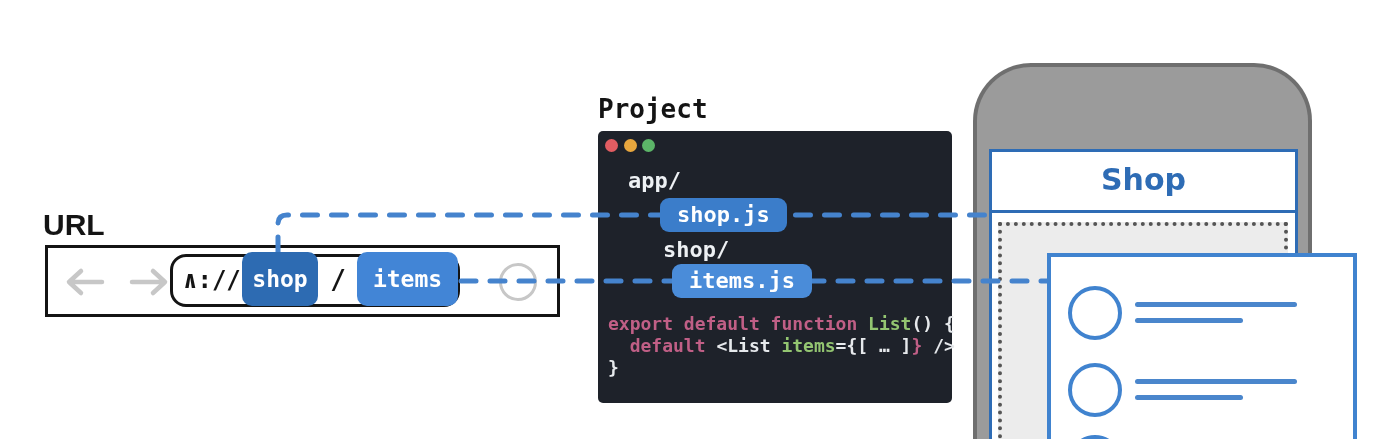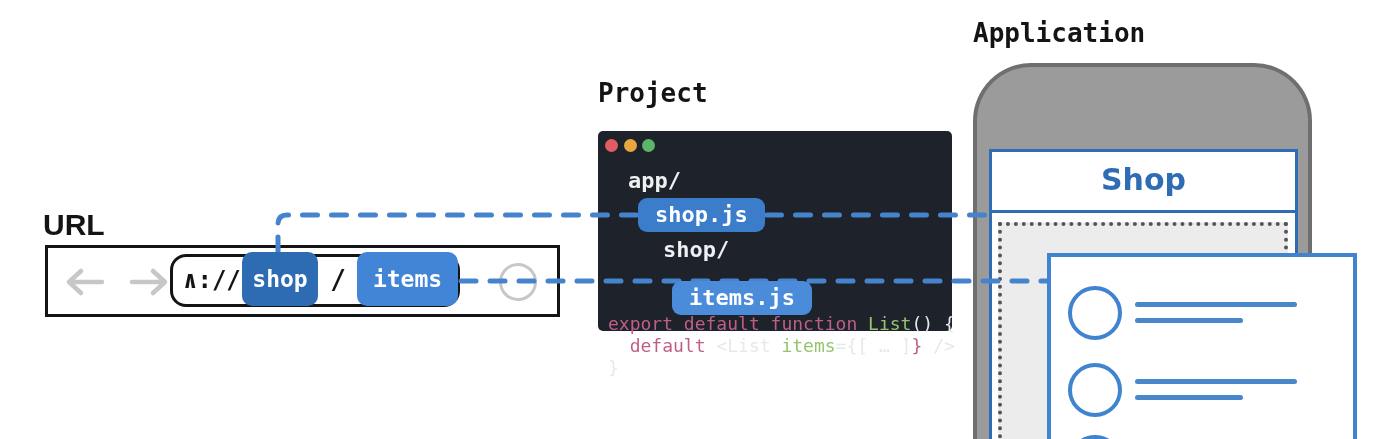--- a/index.html
+++ b/index.html
@@ -4,21 +4,21 @@
 <style>
   * { margin:0; padding:0; box-sizing:border-box; }
   html,body { background:#ffffff; }
   .canvas{
     position:relative; width:1400px; height:439px; overflow:hidden;
     background:#ffffff; font-family:"DejaVu Sans Mono", monospace;
   }
   
   .sec-label{ position:absolute; font-weight:bold; color:#141414; }
   .url-label{ left:43px; top:208px; font-size:30px; font-family:"Liberation Sans",sans-serif; letter-spacing:0px; }
-  .project-label{ left:598px; top:78px; font-size:26px; }
+  .project-label{ left:598px; top:94px; font-size:26px; }
   .application-label{ left:973px; top:18px; font-size:26px; }
 
   
   .browser-bar{ position:absolute; left:45px; top:245px; width:515px; height:72px;
     border:3.5px solid #141414; background:#fff; }
   .nav-arrow{ position:absolute; top:262px; }
   .back-arrow{ left:62px; } .fwd-arrow{ left:126px; }
   .address-field{ position:absolute; left:170px; top:254px; width:290px; height:53px;
     border:3.5px solid #141414; border-radius:16px; background:#fff; }
   .protocol{ position:absolute; left:183px; top:254px; height:53px; line-height:53px;
@@ -26,35 +26,35 @@
   .url-badge{ position:absolute; top:252px; height:54px; border-radius:10px; z-index:10;
     color:#fff; font-weight:bold; font-size:23px; text-align:center; line-height:54px; }
   .badge-shop{ left:242px; width:76px; background:#2d6bb2; }
   .badge-items{ left:357px; width:101px; background:#4285d6; }
   .path-slash{ position:absolute; left:322px; top:254px; width:32px; height:53px; line-height:53px;
     text-align:center; font-size:26px; font-weight:bold; color:#141414; z-index:10; }
   .refresh-circle{ position:absolute; left:499px; top:263px; width:38px; height:38px;
     border:3.5px solid #c7c7c7; border-radius:50%; background:#fff; }
 
   
-  .editor{ position:absolute; left:598px; top:131px; width:354px; height:200px;
+  .editor{ position:absolute; left:598px; top:131px; width:354px; height:272px;
     background:#1e222a; border-radius:5px; }
   .tlight{ position:absolute; width:13px; height:13px; border-radius:50%; top:8px; }
   .tl-close{ left:7px;  background:#e25d62; }
   .tl-min{   left:26px; background:#e8a73e; }
   .tl-max{   left:44px; background:#5cb568; }
   .tree-row{ position:absolute; color:#eef1f4; font-size:22px; font-weight:600; white-space:pre; }
   .row-app{   left:30px; top:37px; }
   .row-shopd{ left:65px; top:106px;text-align:right; }
   .file-badge{ position:absolute; height:34px; line-height:34px; border-radius:9px; z-index:10;
     color:#fff; font-size:22px; font-weight:bold; padding:0 17px; white-space:pre; }
-  .fb-shopjs{ left:40px; top:67px;  background:#3b7dca; }
-  .fb-itemsjs{ left:74px; top:150px; background:#4a8cd9; }
+  .fb-shopjs{ left:62px; top:67px;  background:#3b7dca; }
+  .fb-itemsjs{ left:74px; top:133px; background:#4a8cd9; }
   .code{ position:absolute; left:10px; top:182px; font-size:18px; line-height:22px;
-    font-weight:400; white-space:pre; color:#e6e9ec; }
+    font-weight:700; white-space:pre; color:#e6e9ec; }
   .tok-k{ color:#c05f86; } .tok-g{ color:#93c571; } .tok-w{ color:#e6e9ec; }
 
   
   .phone{ position:absolute; left:973px; top:63px; width:339px; height:420px;
     background:#9b9b9b; border:4px solid #6f6f6f; border-bottom:none;
     border-radius:58px 58px 0 0; z-index:1; }
   .screen{ position:absolute; left:989px; top:149px; width:309px; height:300px;
     background:#ffffff; border:3px solid #2e6cb5; border-bottom:none; z-index:2; }
   .app-header{ position:absolute; left:989px; top:149px; width:309px; height:64px;
     border-bottom:3px solid #2e6cb5; z-index:2; text-align:center;
@@ -105,21 +105,20 @@
     <span class="tlight tl-close"></span>
     <span class="tlight tl-min"></span>
     <span class="tlight tl-max"></span>
 
     <div class="tree-row row-app">app/</div>
     <div class="tree-row row-shopd">shop/</div>
 
     <div class="code"><span class="tok-k">export default function </span><span class="tok-g">List</span><span class="tok-w">() {</span><br><span class="tok-k">  default </span><span class="tok-w">&lt;List </span><span class="tok-g">items</span><span class="tok-w">={[ … ]</span><span class="tok-k">}</span><span class="tok-w"> /&gt;</span><br><span class="tok-w">}</span></div>
   </div>
 
-  <div class="sec-label application-label">Application</div>
 
   <div class="phone"></div>
   <div class="screen"></div>
   <div class="app-header">Shop</div>
   <div class="outlet"></div>
 
   <svg class="connectors" width="1400" height="439" viewBox="0 0 1400 439">
     <path class="dash" d="M278 252 L278 224 Q278 215 287 215 L990 215"></path>
     <path class="dash" d="M461 281 L1048 281"></path>
   </svg>

